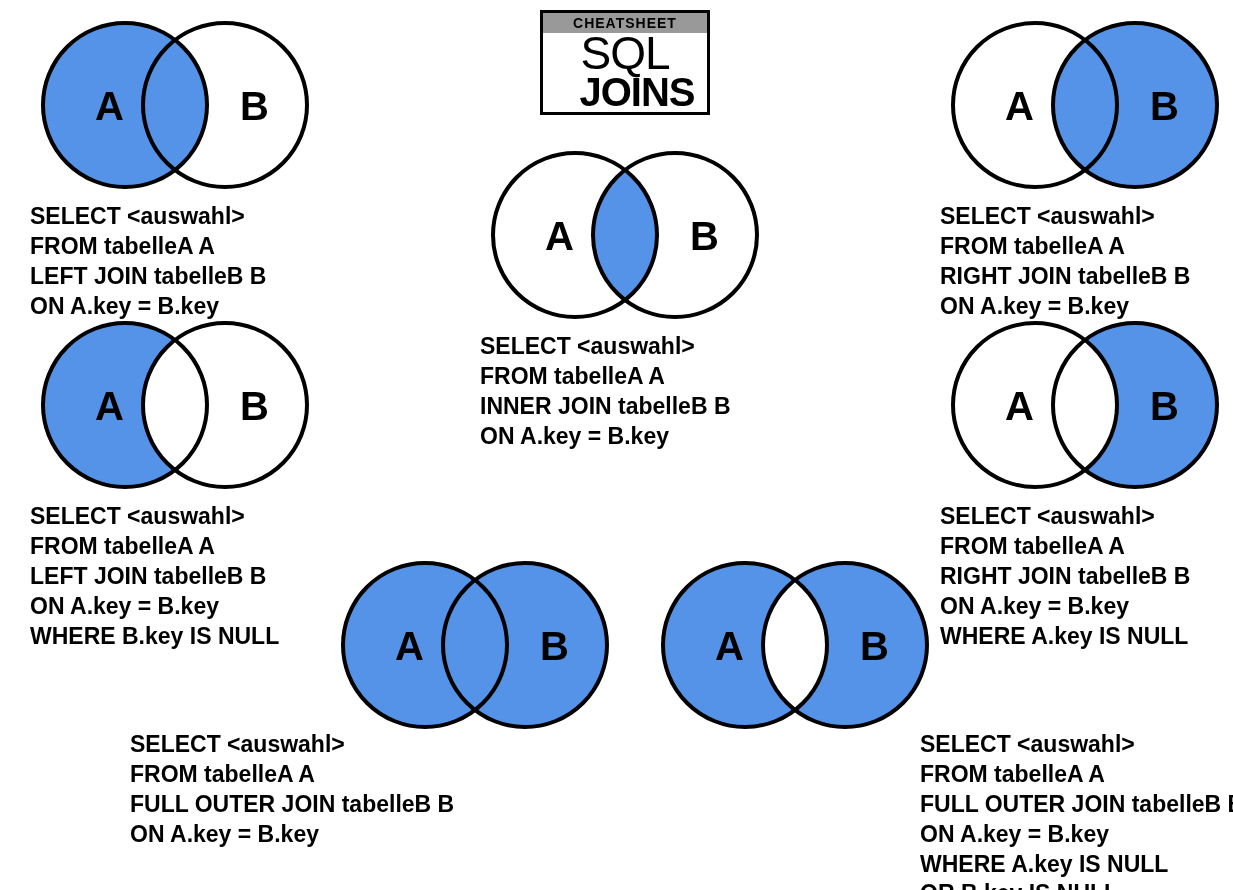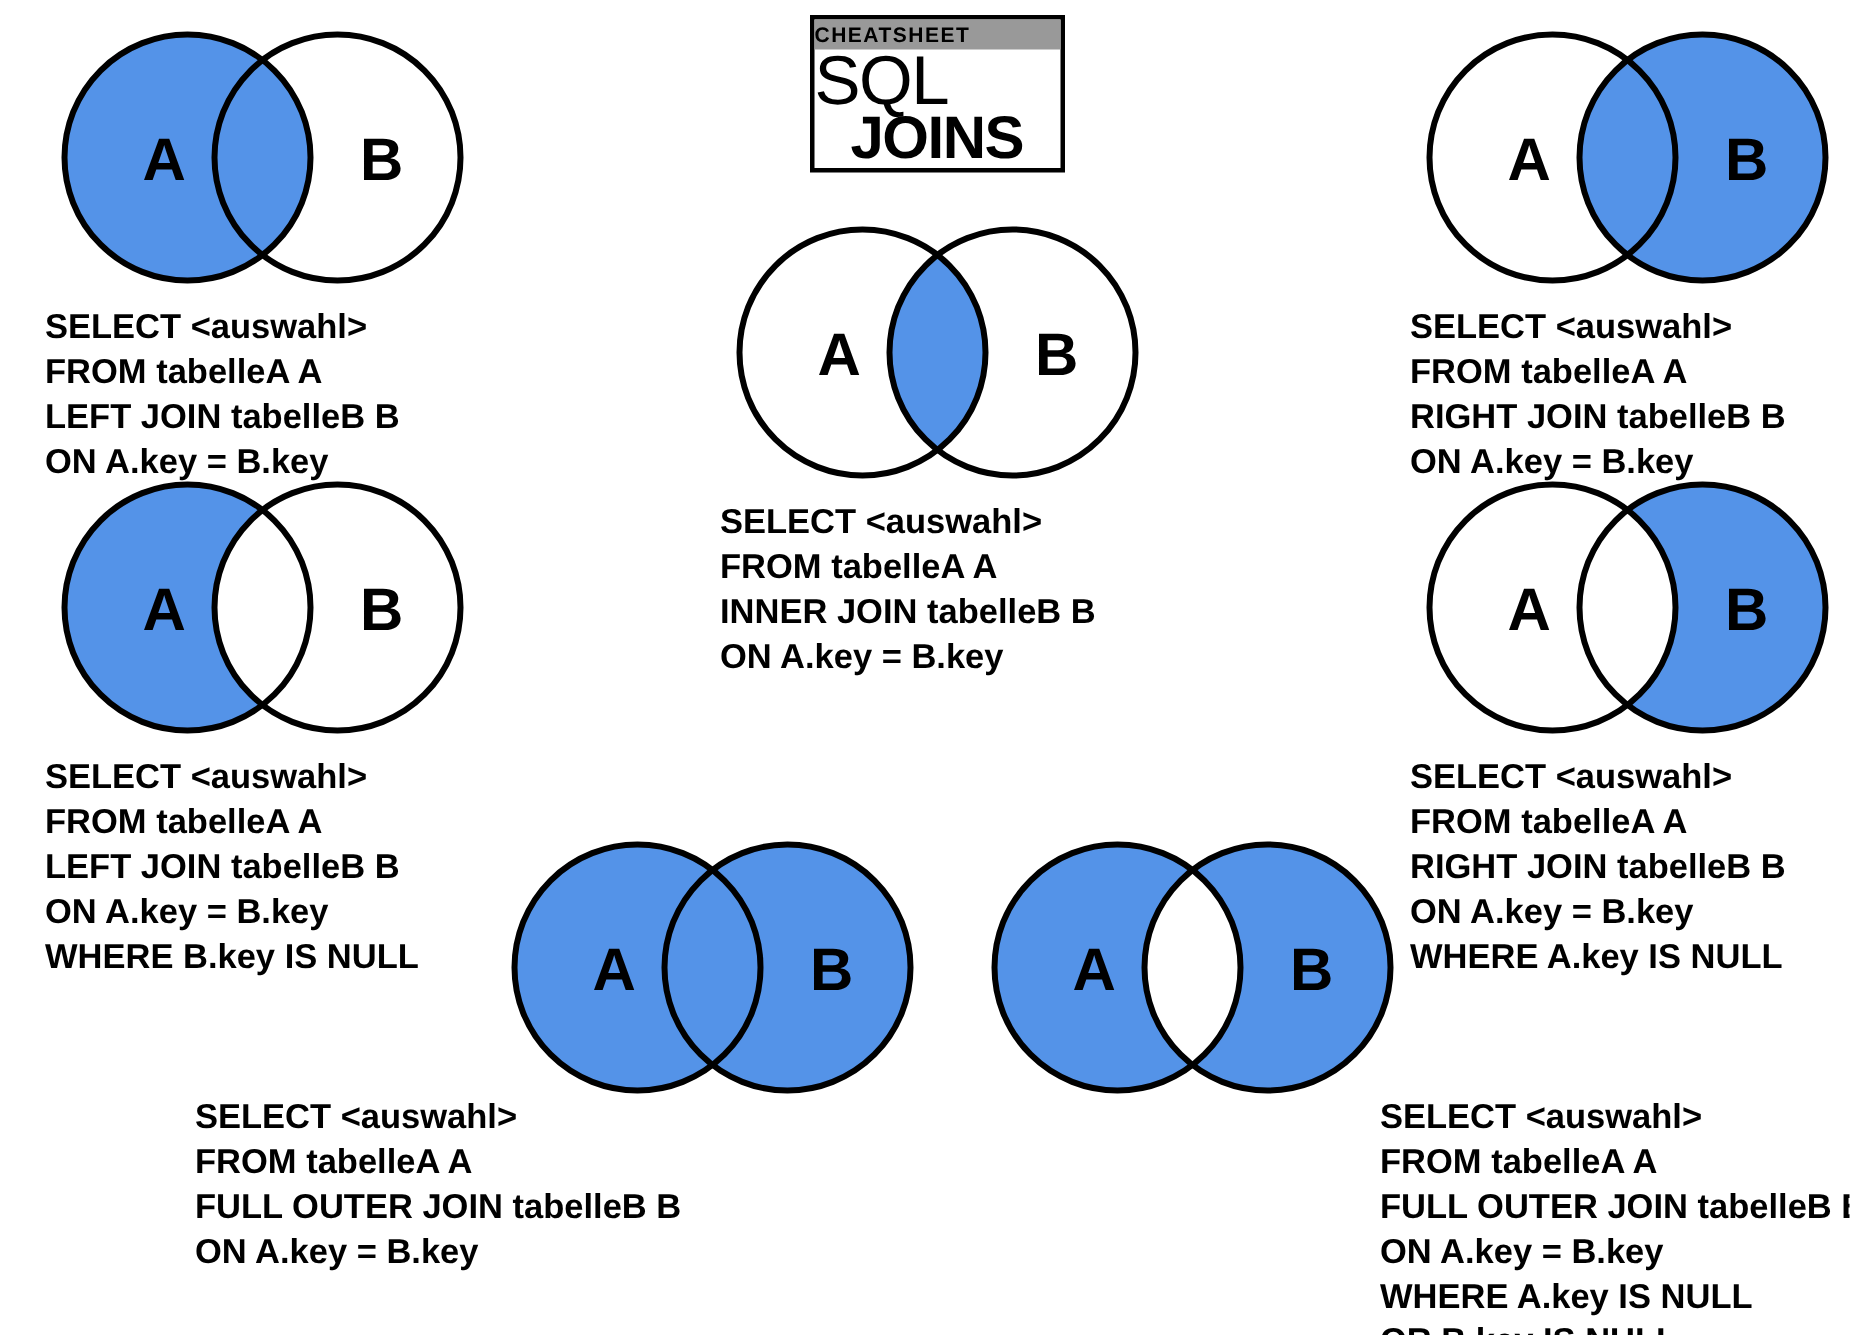--- a/index.html
+++ b/index.html
@@ -12,21 +12,21 @@
     height: 890px;
     position: relative;
   }
   .header-box {
     position: absolute;
     top: 10px;
     left: 540px;
     width: 170px;
     border: 3px solid #000;
     background: #fff;
-    text-align: left;
+    text-align: center;
   }
   .header-cheatsheet {
     background: #999;
     font-weight: bold;
     font-size: 14px;
     letter-spacing: 1px;
     padding: 2px 0;
   }
   .header-sql {
     font-weight: 400;

